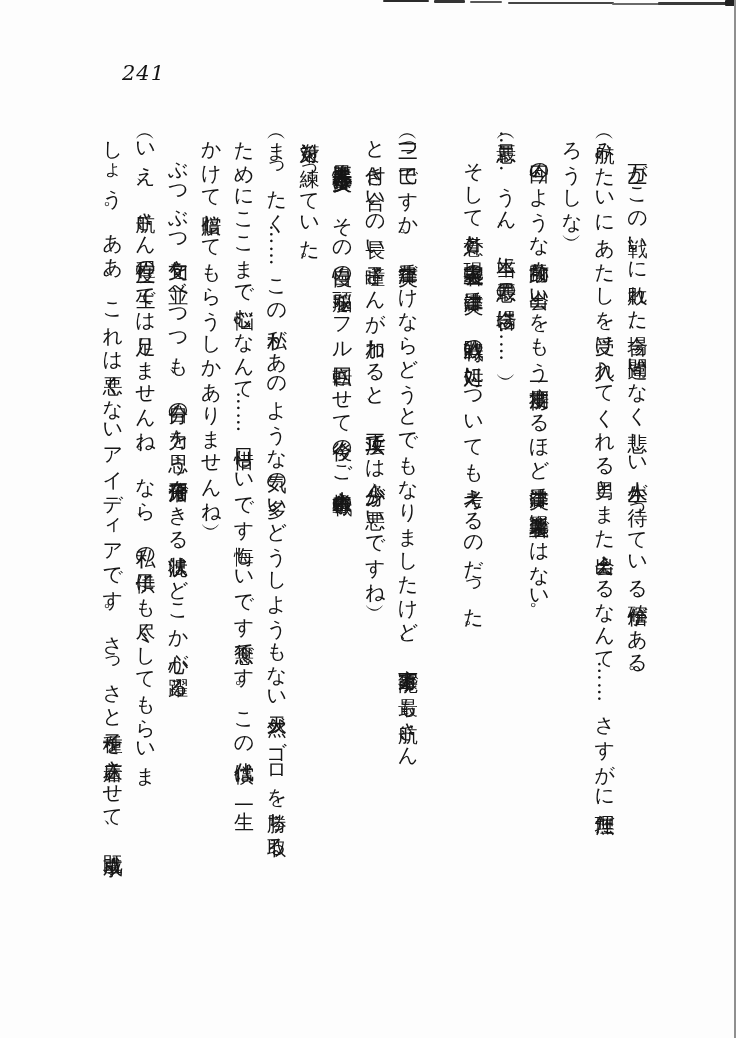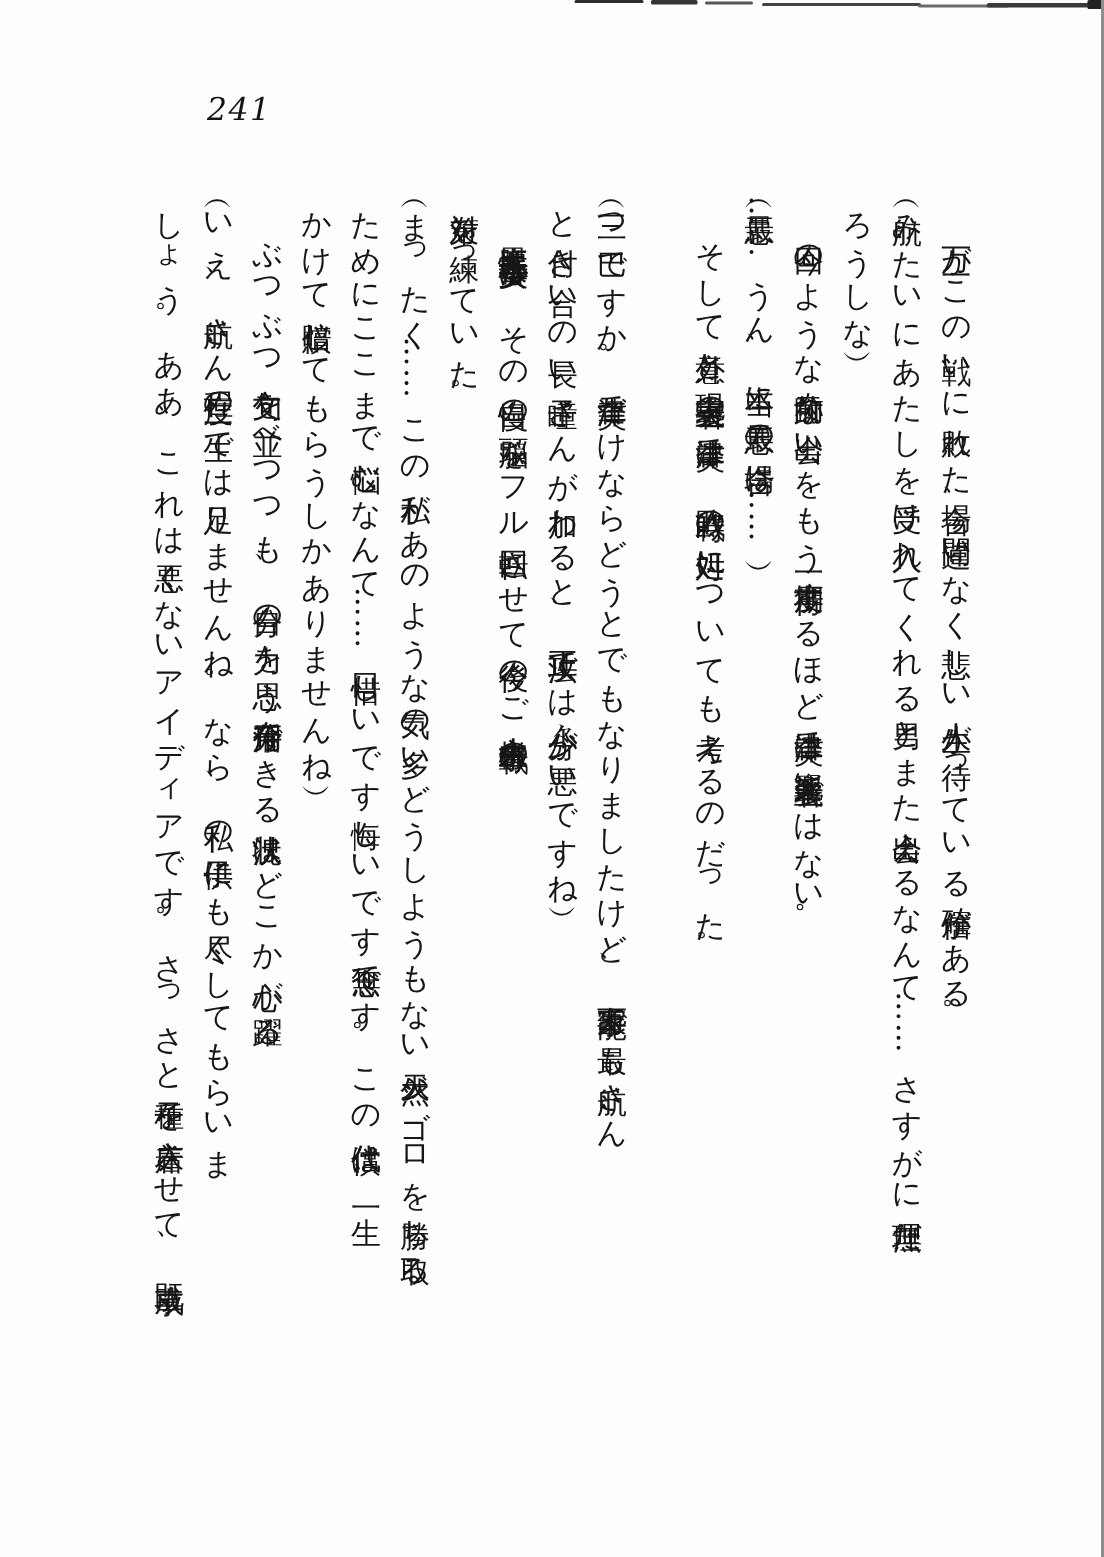--- a/index.html
+++ b/index.html
@@ -8,21 +8,21 @@
     position: relative; overflow: hidden;
     background: #ffffff;
     font-family: "DejaVu Serif", serif;
   }
   .page {
     position: absolute; inset: 0;
     background: #fdfdfd;
   }
   .page-number {
     position: absolute;
-    left: 138px; top: 61px;
+    left: 122px; top: 61px;
     font-size: 21px;
     font-style: italic;
     letter-spacing: 1px;
     color: #141414;
     font-family: "DejaVu Serif", serif;
   }
   .vtext {
     position: absolute;
     top: 127px; left: 96px;
     width: 558px; height: 855px;

